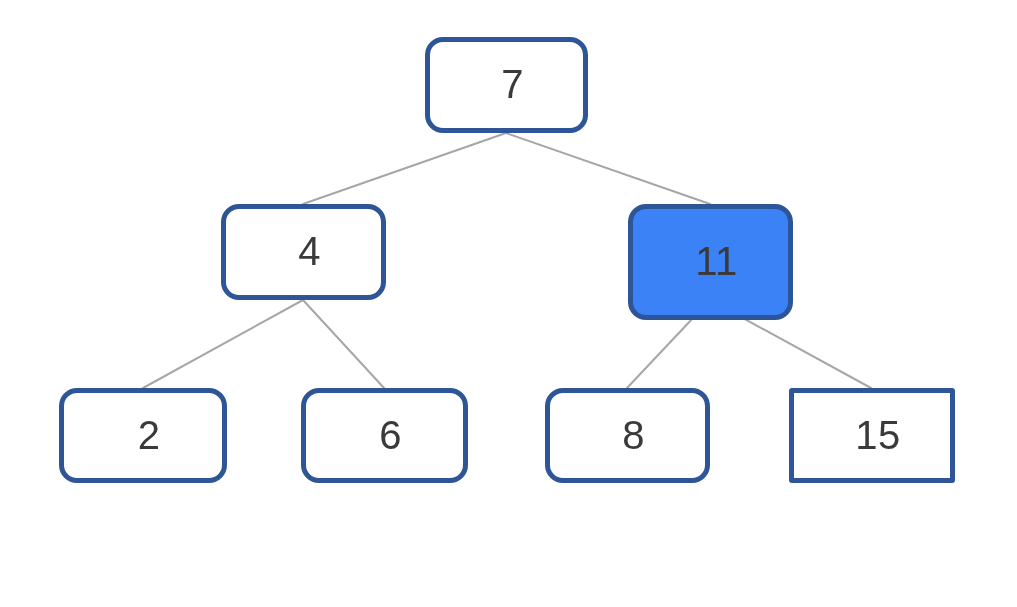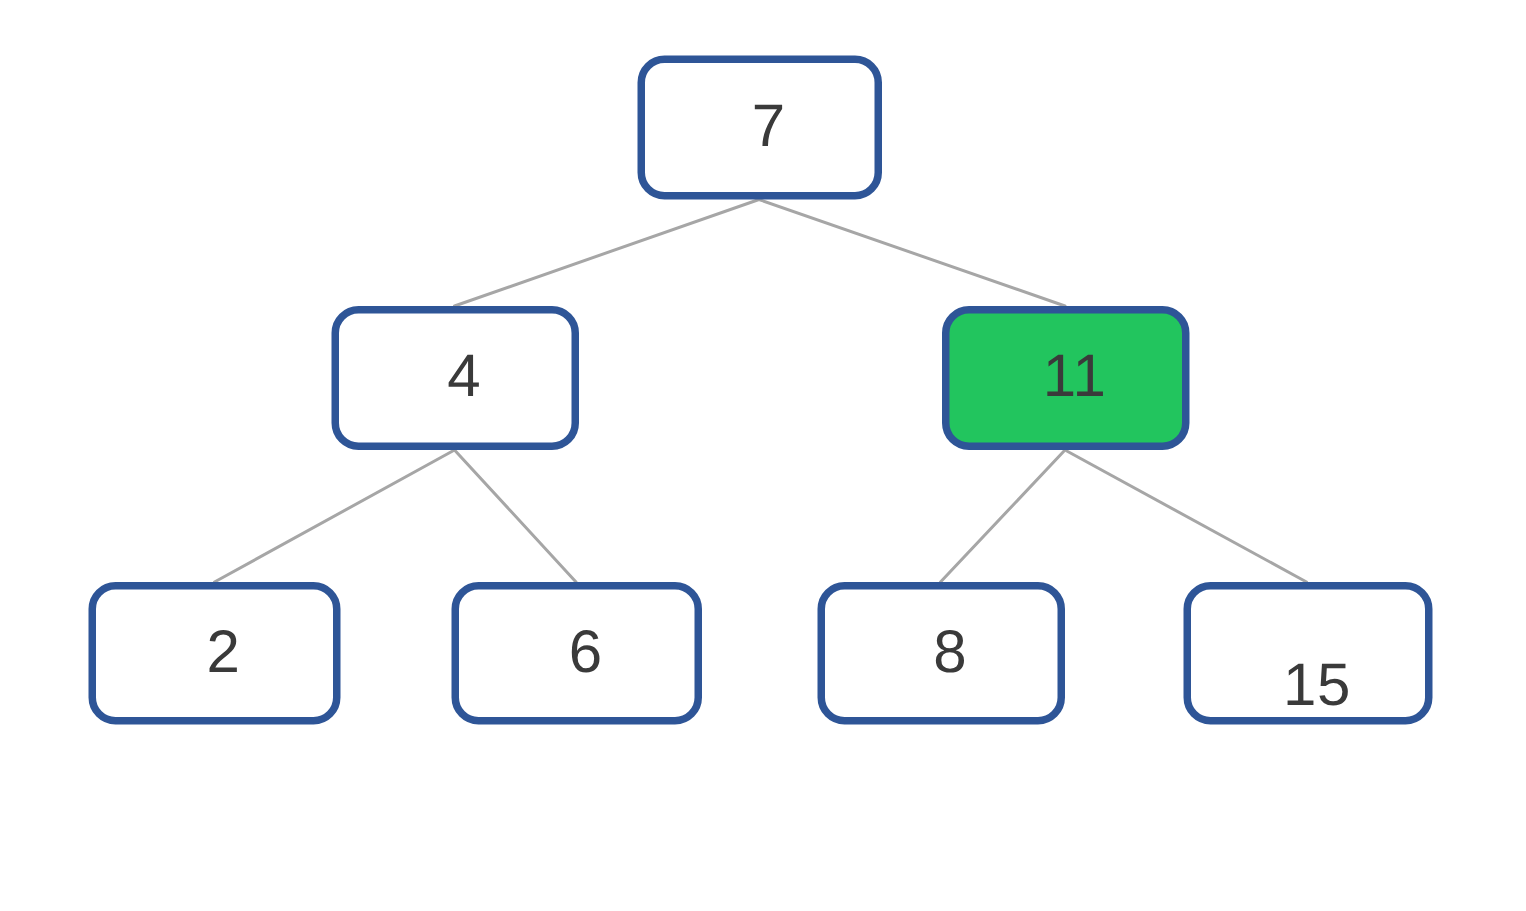--- a/index.html
+++ b/index.html
@@ -60,29 +60,29 @@
       <line x1="710" y1="300" x2="627" y2="388" stroke="#a6a6a6" stroke-width="2" stroke-linecap="round"></line>
       <line x1="710" y1="300" x2="871" y2="388" stroke="#a6a6a6" stroke-width="2" stroke-linecap="round"></line>
     </svg>
   <div id="node-layer">
       <div class="tree-node" style="left: 425px; top: 37px; width: 163px; height: 96px; border-color: rgb(46, 85, 151); background: rgb(255, 255, 255); border-width: 5px; border-radius: 18px;">
         <span class="node-label" style="color: rgb(58, 58, 58);">7</span>
       </div>
       <div class="tree-node" style="left: 221px; top: 204px; width: 165px; height: 96px; border-color: rgb(46, 85, 151); background: rgb(255, 255, 255); border-width: 5px; border-radius: 18px;">
         <span class="node-label" style="color: rgb(58, 58, 58);">4</span>
       </div>
-      <div class="tree-node" style="left: 628px; top: 204px; width: 165px; height: 96px; border-color: rgb(46, 85, 151); background: #22c55e; border-width: 5px; border-radius: 18px;">
+      <div class="tree-node" style="left: 628px; top: 204px; width: 165px; height: 116px; border-color: rgb(46, 85, 151); background: #3b82f6; border-width: 5px; border-radius: 18px;">
         <span class="node-label" style="color: rgb(58, 58, 58);">11</span>
       </div>
       <div class="tree-node" style="left: 59px; top: 388px; width: 168px; height: 95px; border-color: rgb(46, 85, 151); background: rgb(255, 255, 255); border-width: 5px; border-radius: 18px;">
         <span class="node-label" style="color: rgb(58, 58, 58);">2</span>
       </div>
       <div class="tree-node" style="left: 301px; top: 388px; width: 167px; height: 95px; border-color: rgb(46, 85, 151); background: rgb(255, 255, 255); border-width: 5px; border-radius: 18px;">
         <span class="node-label" style="color: rgb(58, 58, 58);">6</span>
       </div>
       <div class="tree-node" style="left: 545px; top: 388px; width: 165px; height: 95px; border-color: rgb(46, 85, 151); background: rgb(255, 255, 255); border-width: 5px; border-radius: 18px;">
         <span class="node-label" style="color: rgb(58, 58, 58);">8</span>
       </div>
-      <div class="tree-node" style="left: 789px; top: 388px; width: 166px; height: 95px; border-color: rgb(46, 85, 151); background: rgb(255, 255, 255); border-width: 5px; border-radius: 18px; align-items: flex-end;">
+      <div class="tree-node" style="left: 789px; top: 388px; width: 166px; height: 95px; border-color: rgb(46, 85, 151); background: rgb(255, 255, 255); border-width: 5px; border-radius: 3px;">
         <span class="node-label" style="color: rgb(58, 58, 58);">15</span>
       </div>
     </div>
 </div>
 
 </body></html>

